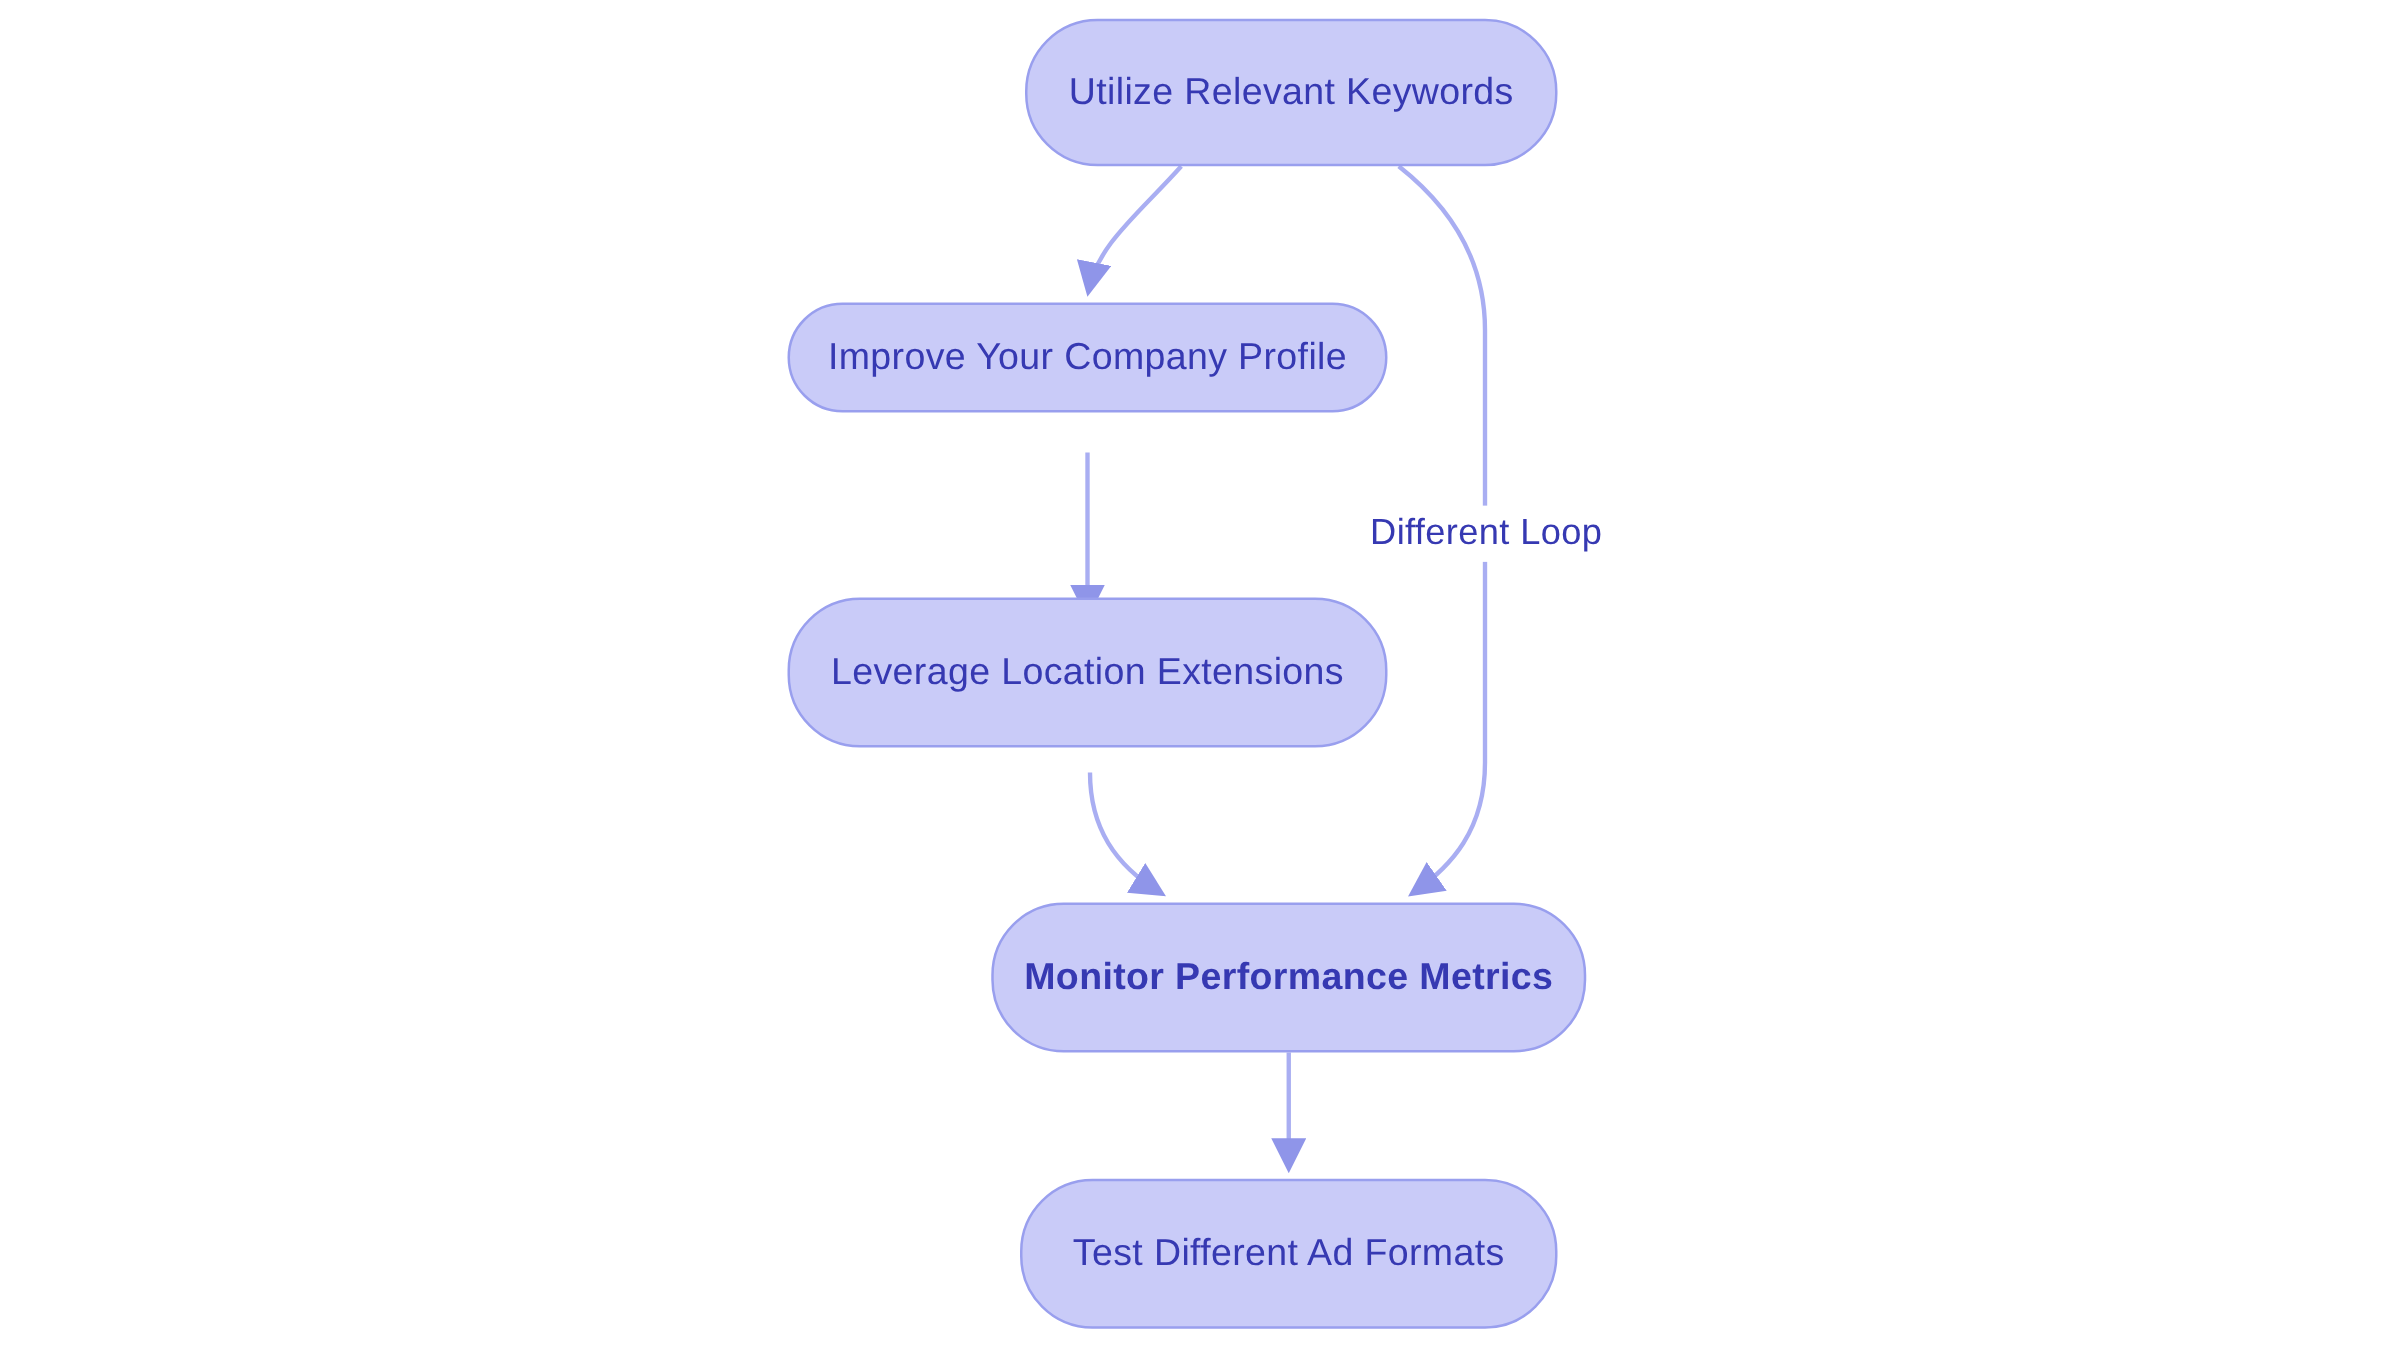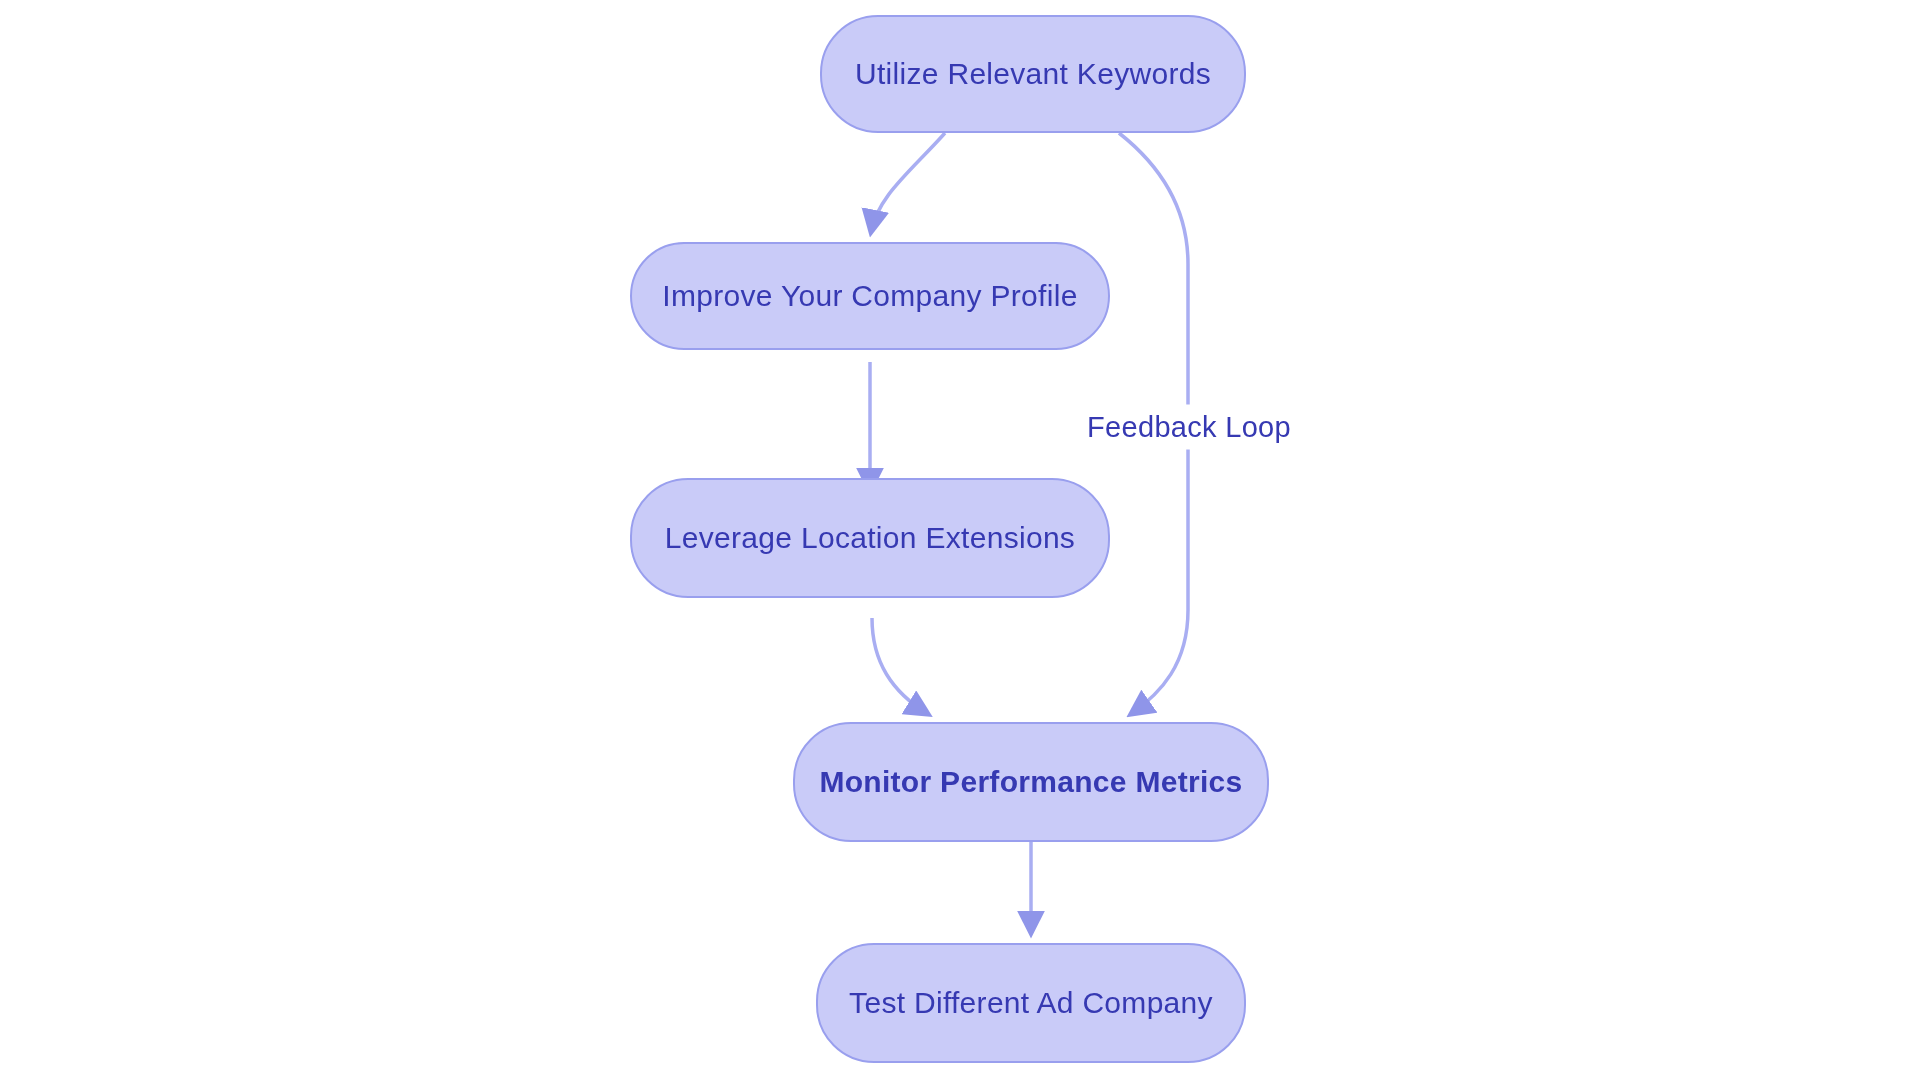--- a/index.html
+++ b/index.html
@@ -44,21 +44,21 @@
     background: var(--node-fill);
     border: 2px solid var(--node-border);
     border-radius: 58px;
     color: var(--node-text);
     font-size: 30px;
     letter-spacing: 0.3px;
     text-align: center;
     white-space: nowrap;
   }
   .node-1 { left: 820px; top: 15px;  width: 426px; height: 118px; }
-  .node-2 { left: 630px; top: 242px; width: 480px; height: 108px; justify-content: center; }
+  .node-2 { left: 630px; top: 242px; width: 480px; height: 88px; justify-content: center; }
   .node-3 { left: 630px; top: 478px; width: 480px; height: 120px; }
   .node-4 { left: 793px; top: 722px; width: 476px; height: 120px; font-weight: bold; }
   .node-5 { left: 816px; top: 943px; width: 430px; height: 120px; }
   .edge-label {
     position: absolute;
     left: 1189px;
     top: 427px;
     transform: translate(-50%, -50%);
     background: var(--edge-label-bg);
     color: var(--edge-label-text);
@@ -96,18 +96,18 @@
 
   <div class="node node-3">
     <span>Leverage Location Extensions</span>
   </div>
 
   <div class="node node-4">
     <span>Monitor Performance Metrics</span>
   </div>
 
   <div class="node node-5">
-    <span>Test Different Ad Company</span>
+    <span>Test Different Ad Formats</span>
   </div>
 
-  <div class="edge-label">Feedback Loop</div>
+  <div class="edge-label">Different Loop</div>
 
 </div>
 
 </body></html>

